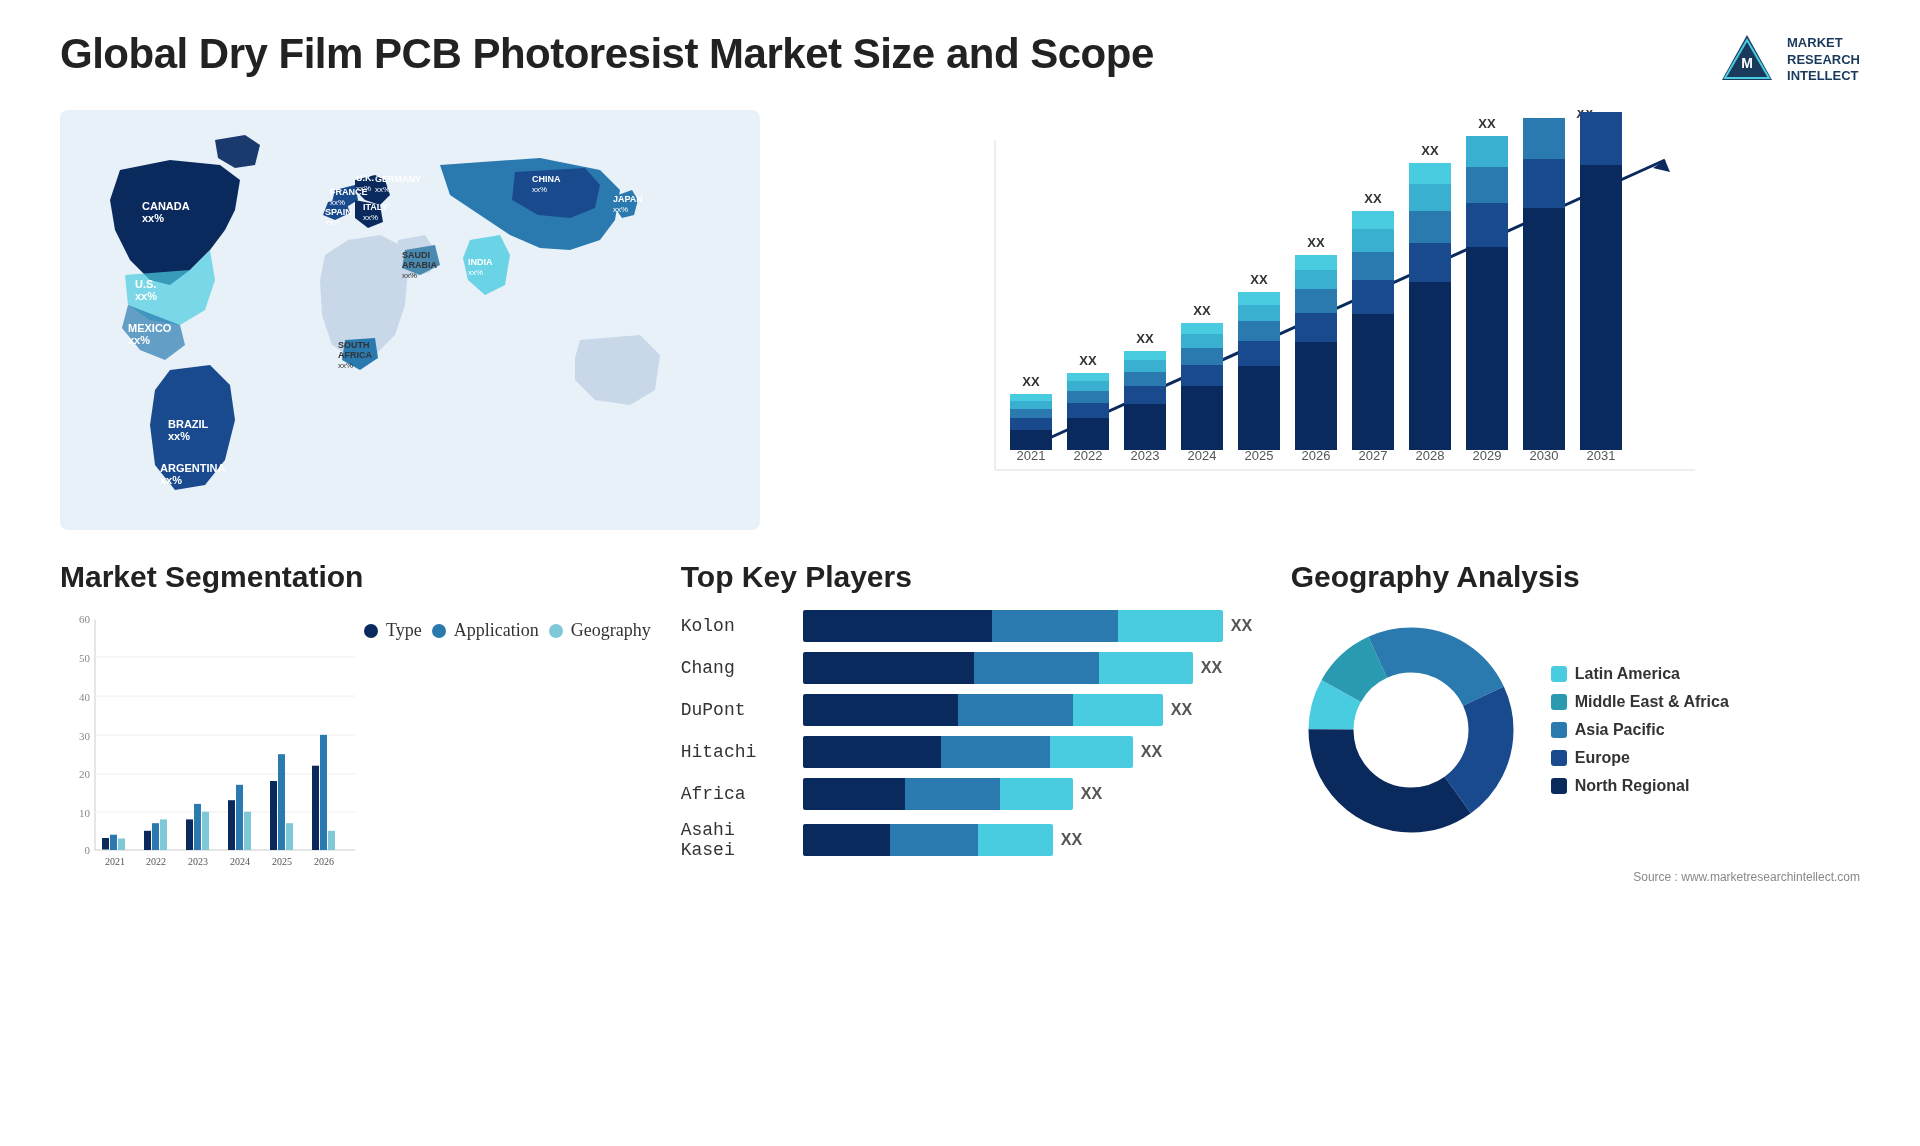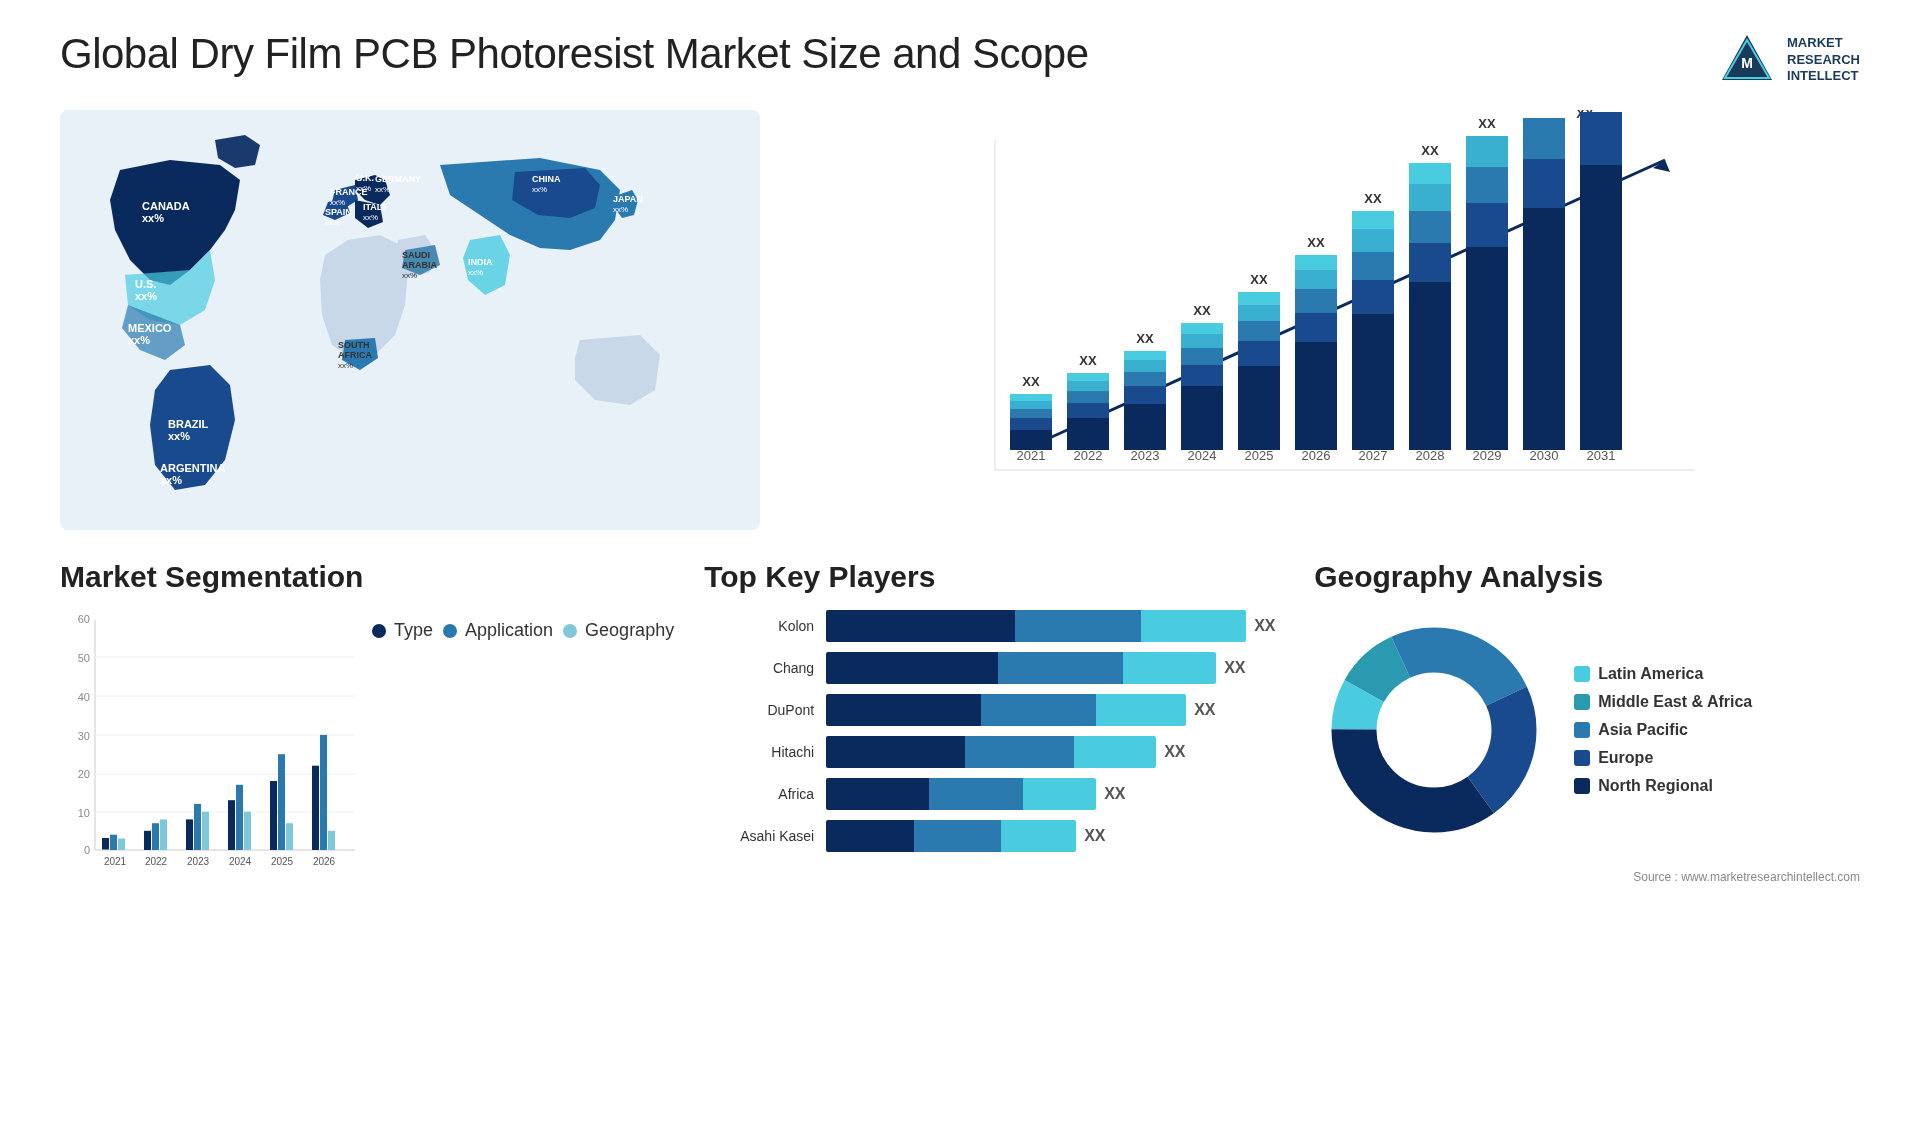--- a/index.html
+++ b/index.html
@@ -18,21 +18,21 @@
     }
     
     .header {
       display: flex;
       justify-content: space-between;
       align-items: flex-start;
       margin-bottom: 20px;
     }
     .main-title {
       font-size: 42px;
-      font-weight: 400;
+      font-weight: 700;
       color: #222;
       letter-spacing: -0.5px;
     }
     .logo {
       display: flex;
       align-items: center;
       gap: 10px;
     }
     .logo-icon {
       width: 60px;
@@ -79,22 +79,23 @@
     }
     .section-title {
       font-size: 30px;
       font-weight: 700;
       color: #222;
       margin-bottom: 16px;
     }
     
     .seg-chart-area {
       display: flex;
-      gap: 12px;
+      gap: 4px;
       align-items: flex-start;
+      font-family: Liberation Serif, serif;
     }
     .seg-bars {
       flex: 1;
       position: relative;
     }
     .seg-legend {
       display: flex;
       flex-direction: row;
       gap: 10px;
       padding-top: 10px;
@@ -117,23 +118,23 @@
       flex-direction: column;
       gap: 10px;
     }
     .player-row {
       display: flex;
       align-items: center;
       gap: 12px;
     }
     .player-name {
       width: 110px;
-      font-size: 14px;
+      font-size: 18px;
       color: #333;
-      text-align: right;
+      font-family: Liberation Mono, monospace;
     }
     .player-bar-wrap {
       flex: 1;
       display: flex;
       align-items: center;
       gap: 8px;
     }
     .player-bar {
       height: 32px;
       display: flex;

